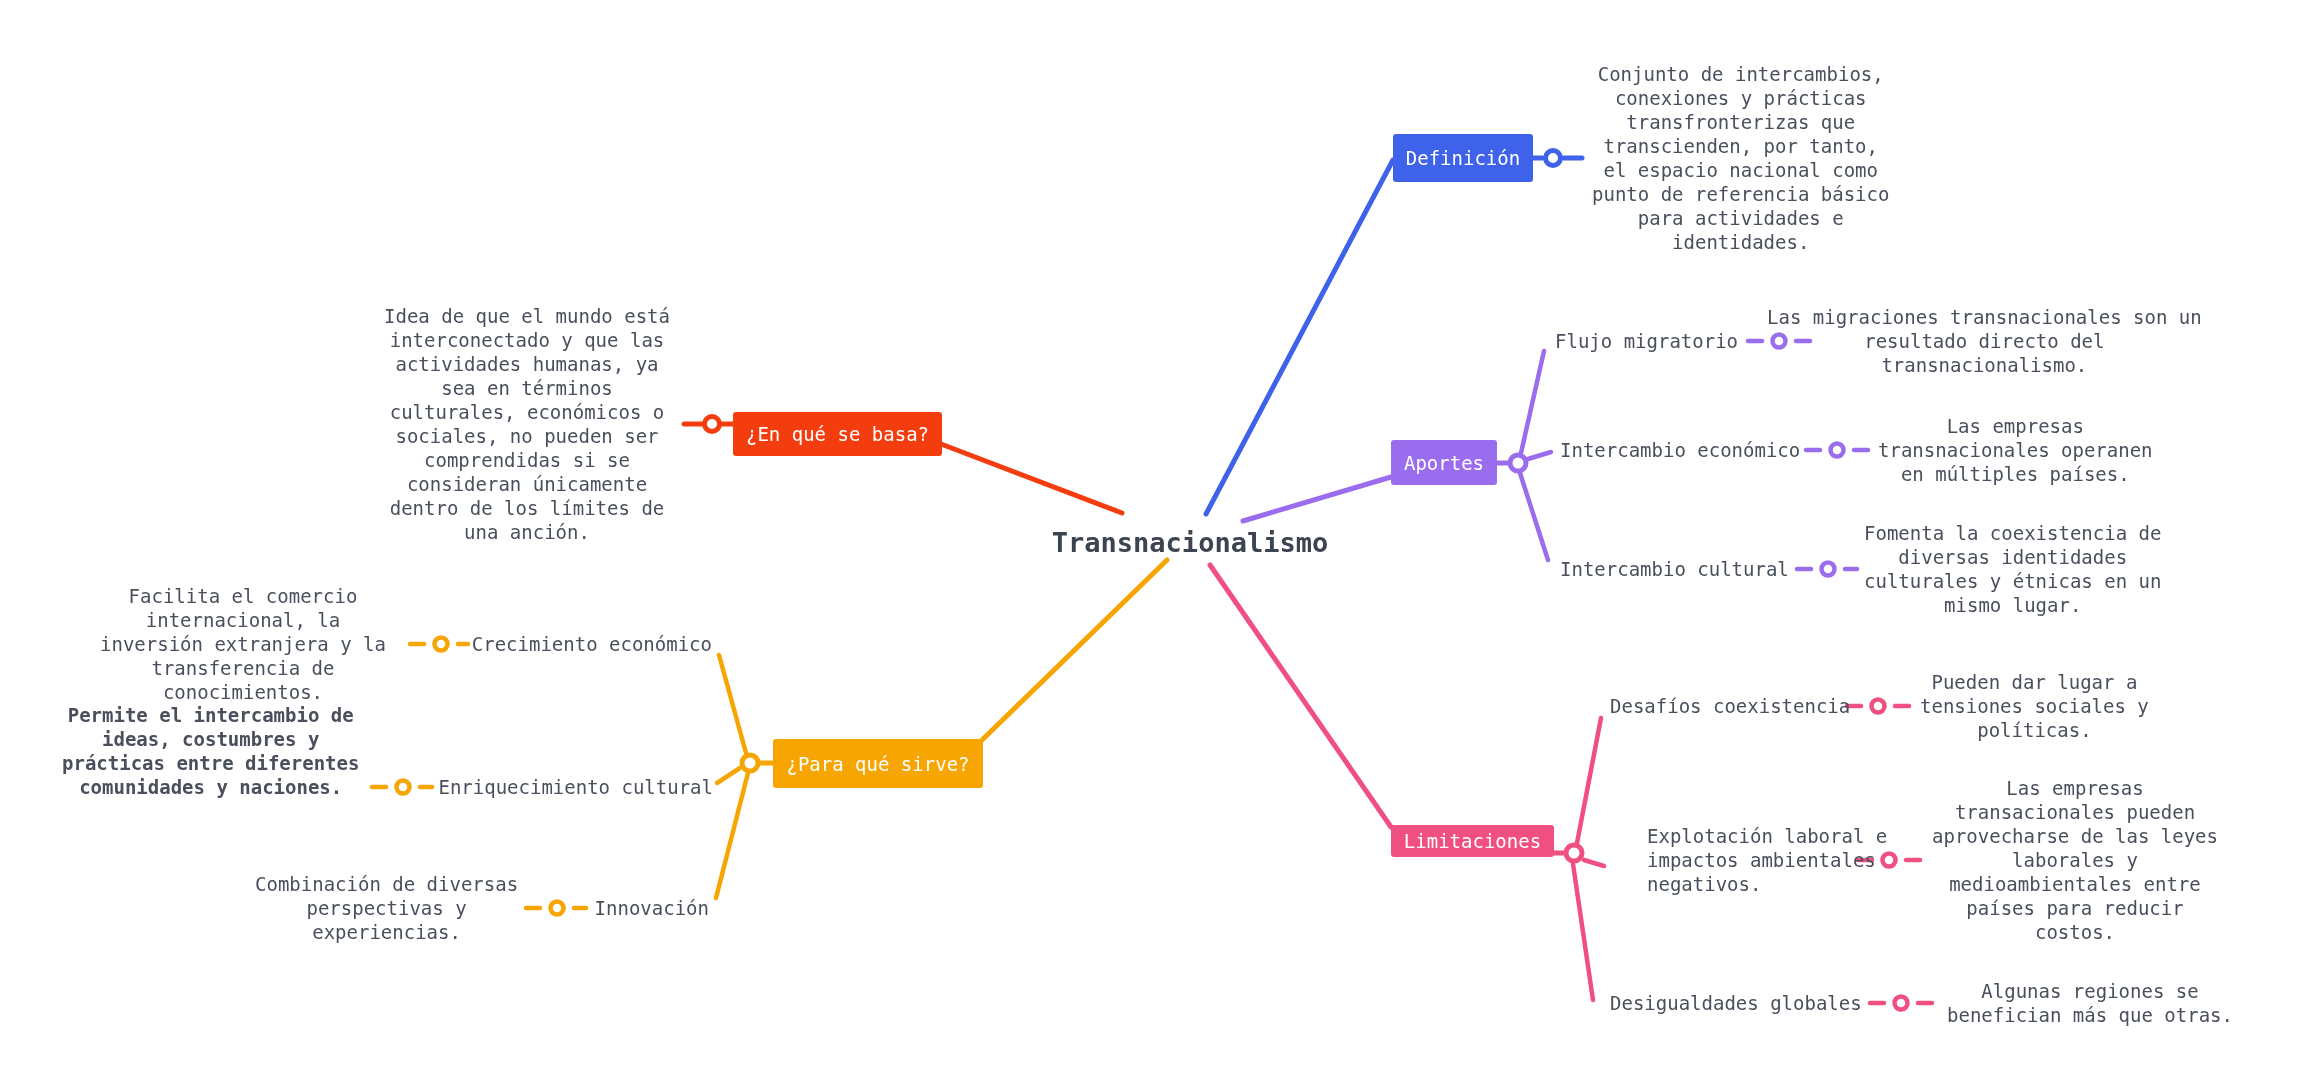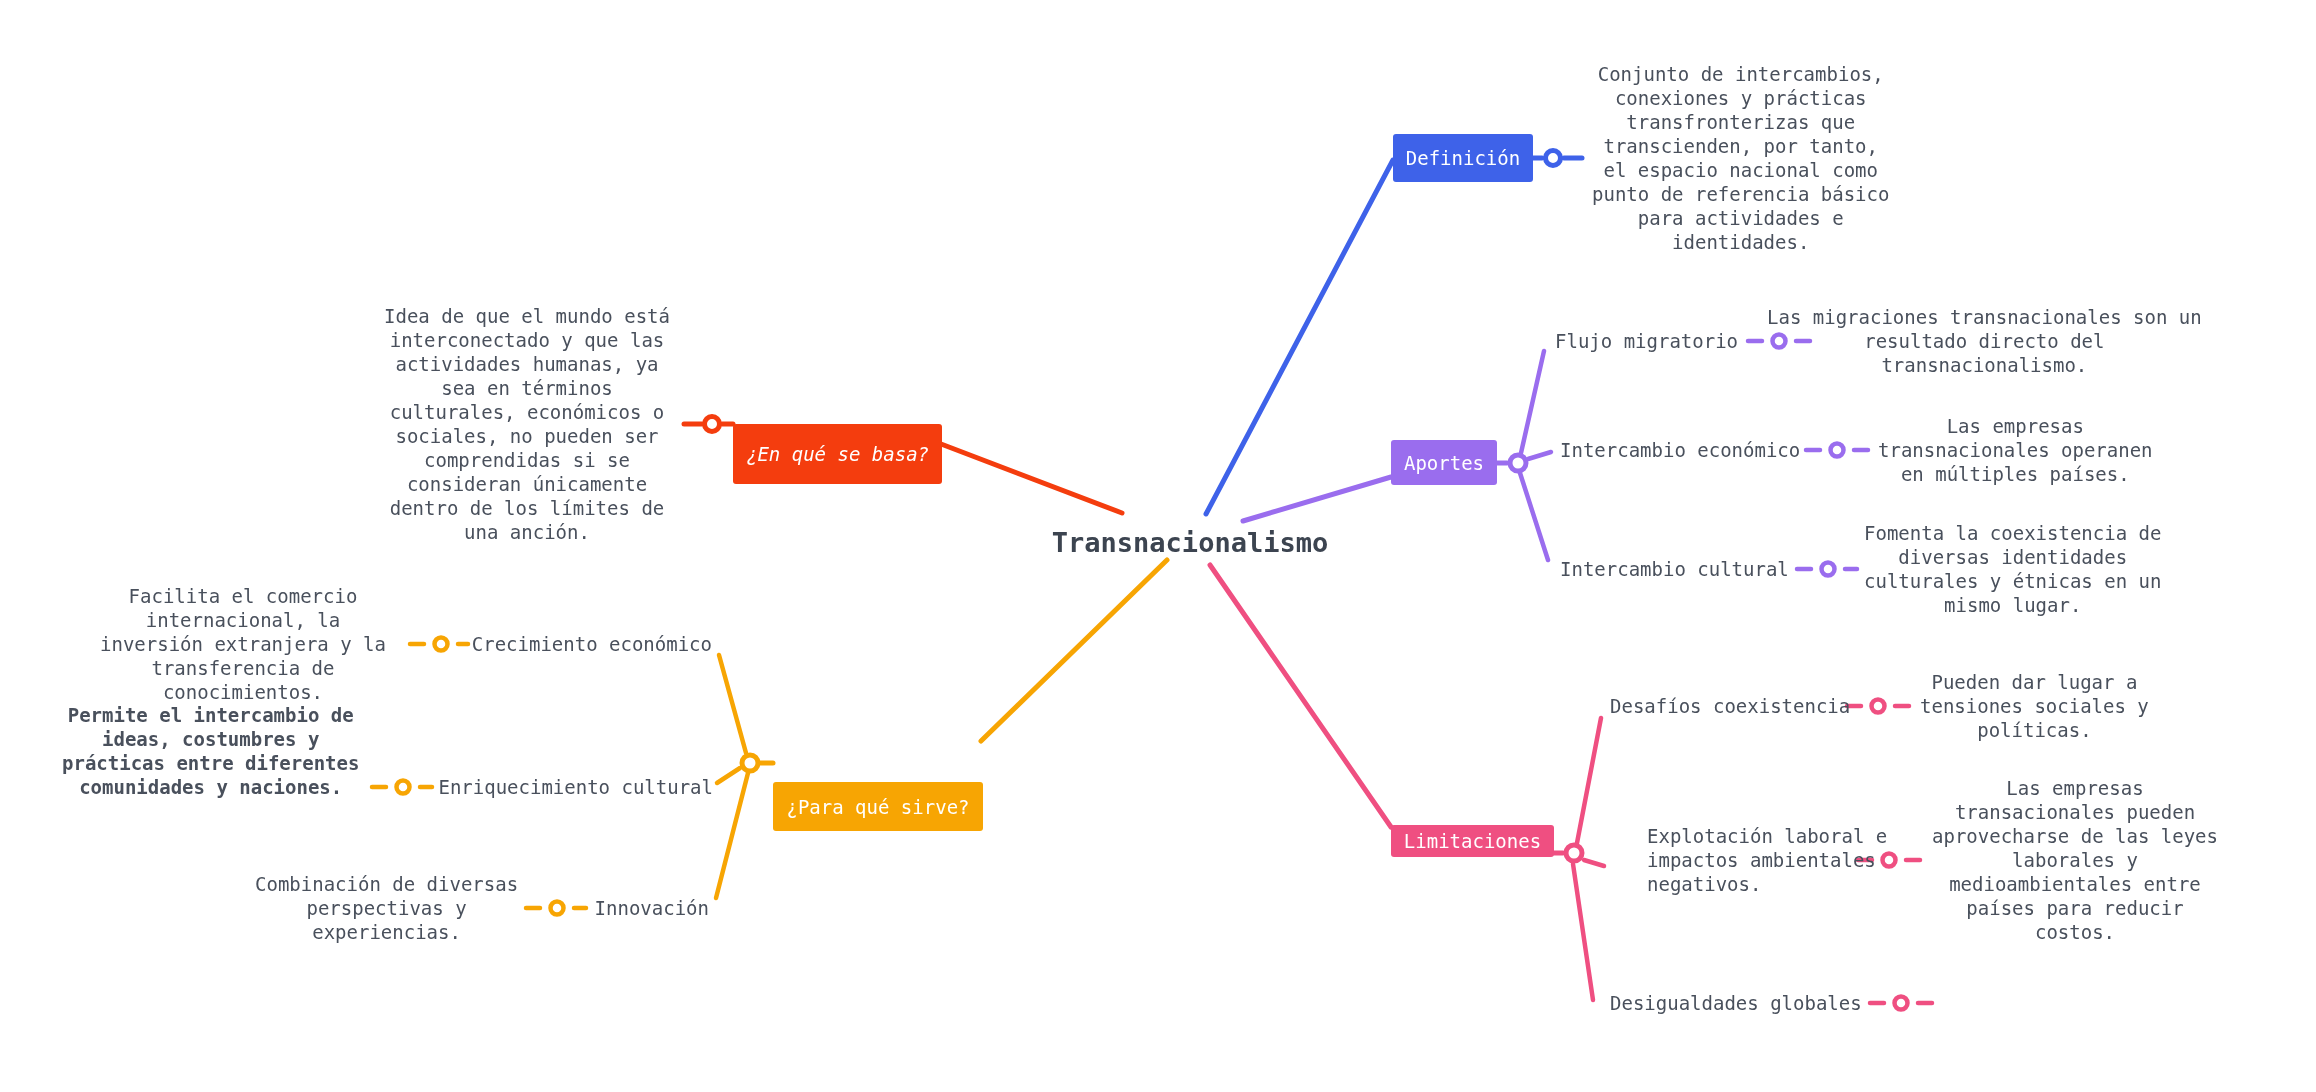--- a/index.html
+++ b/index.html
@@ -108,23 +108,23 @@
     <circle class="ring w4 st-lim ln" cx="1889" cy="860" r="6.5"></circle>
     <line class="ln w4 st-lim" x1="1906" y1="860" x2="1920" y2="860"></line>
     <line class="ln w4 st-lim" x1="1870" y1="1003" x2="1884" y2="1003"></line>
     <circle class="ring w4 st-lim ln" cx="1901" cy="1003" r="6.5"></circle>
     <line class="ln w4 st-lim" x1="1918" y1="1003" x2="1932" y2="1003"></line>
   </svg>
 
   <div id="root-title">Transnacionalismo</div>
 
   <div class="node def" style="left:1393px;top:134px;width:140px;height:48px;">Definición</div>
-  <div class="node bas" style="left:733px;top:424px;width:209px;height:60px;font-style:italic;">¿En qué se basa?</div>
+  <div class="node bas" style="left:733px;top:412px;width:209px;height:44px;">¿En qué se basa?</div>
   <div class="node apo" style="left:1391px;top:440px;width:106px;height:45px;">Aportes</div>
-  <div class="node sir" style="left:773px;top:739px;width:210px;height:49px;margin-top:43px;">¿Para qué sirve?</div>
+  <div class="node sir" style="left:773px;top:739px;width:210px;height:49px;">¿Para qué sirve?</div>
   <div class="node lim" style="left:1391px;top:825px;width:163px;height:32px;">Limitaciones</div>
 
   <div class="desc" style="left:1592px;top:62px;">Conjunto de intercambios,
 conexiones y prácticas
 transfronterizas que
 transcienden, por tanto,
 el espacio nacional como
 punto de referencia básico
 para actividades e
 identidades.</div>
@@ -178,14 +178,16 @@
 impactos ambientales
 negativos.</div>
   <div class="desc" style="left:1932px;top:776px;">Las empresas
 transacionales pueden
 aprovecharse de las leyes
 laborales y
 medioambientales entre
 países para reducir
 costos.</div>
   <div class="lbl" style="left:1610px;top:991px;">Desigualdades globales</div>
+  <div class="desc" style="left:1947px;top:979px;">Algunas regiones se
+benefician más que otras.</div>
 
 </div>
 
 </body></html>

